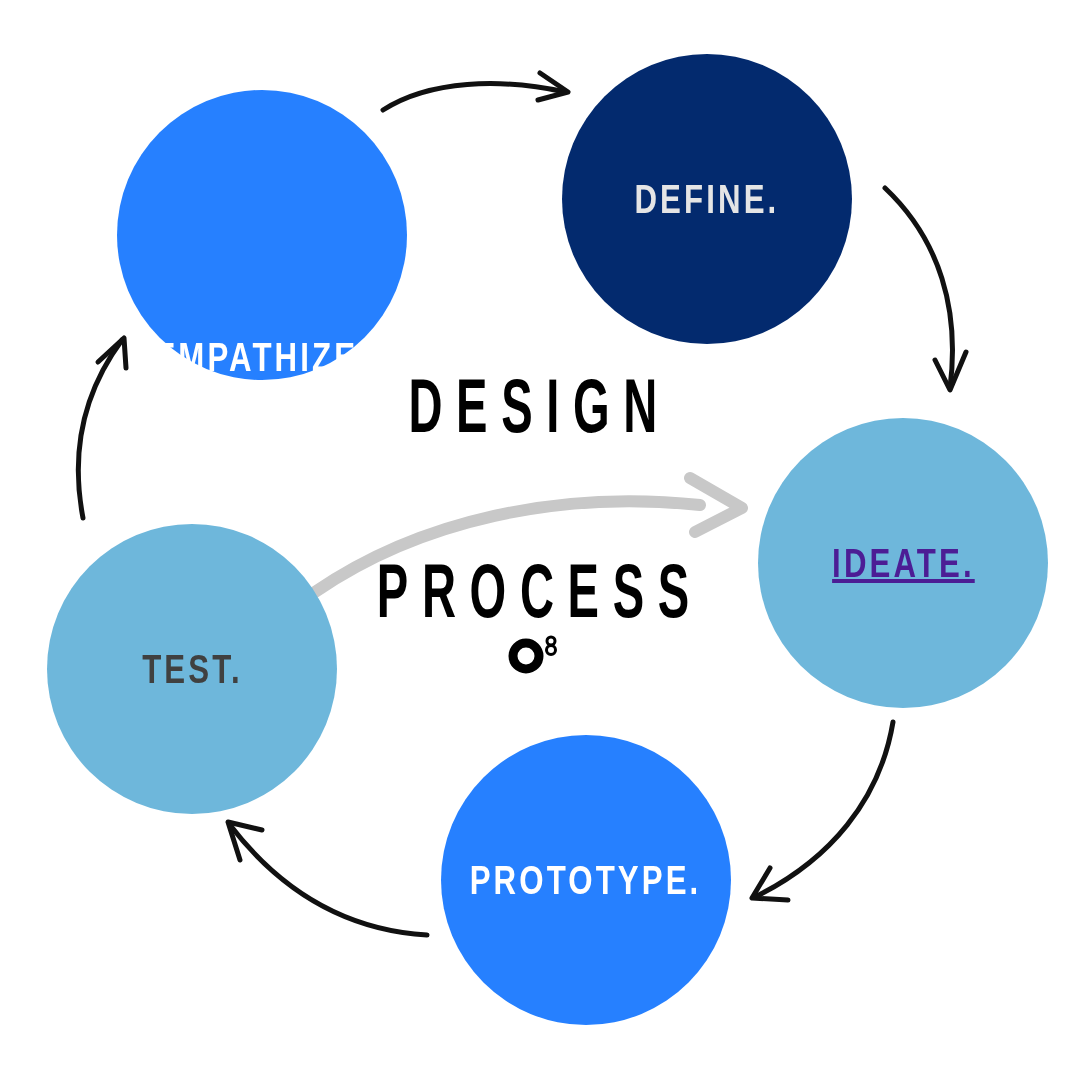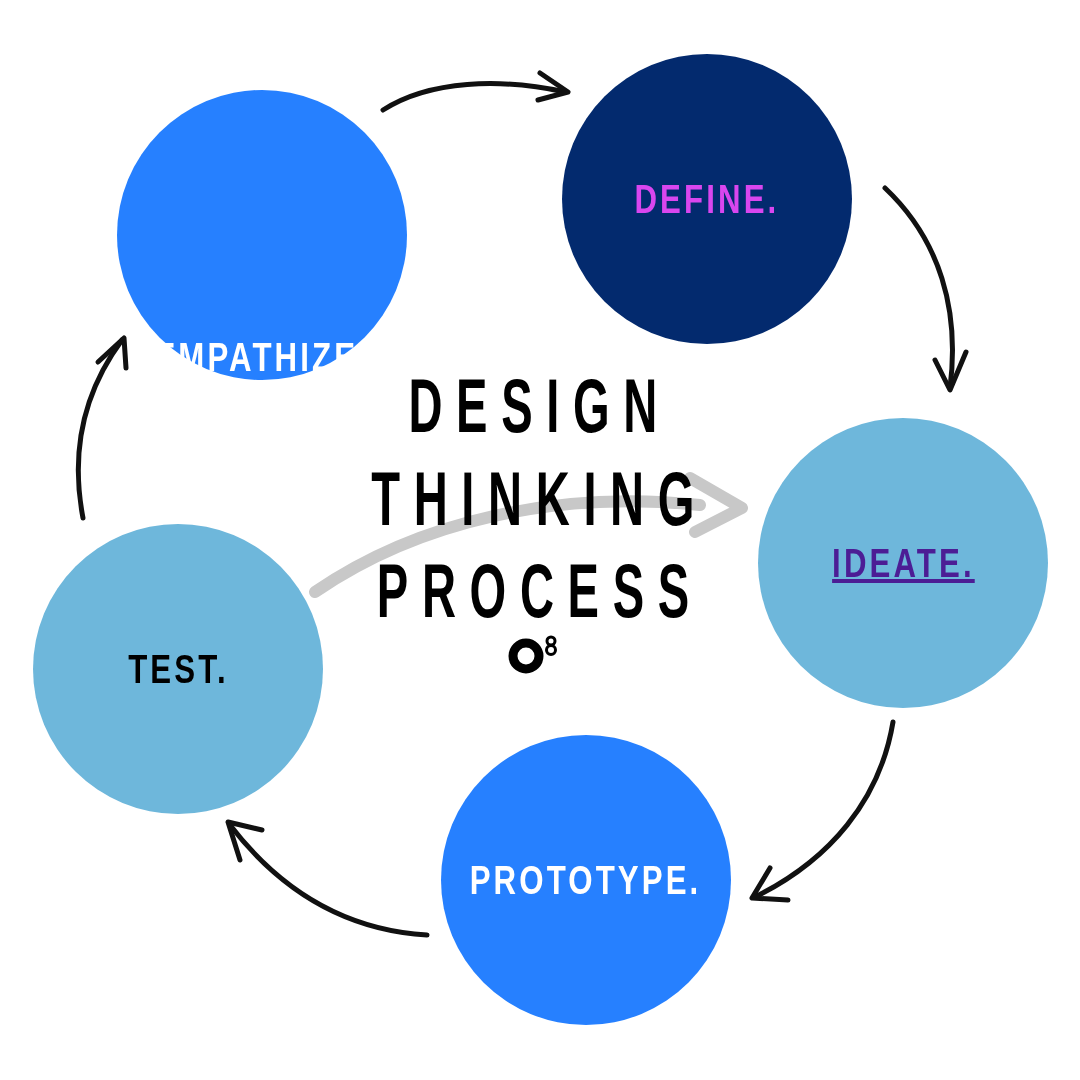--- a/index.html
+++ b/index.html
@@ -45,35 +45,34 @@
 
     <g>
       <path d="M83 518 C 70 450, 85 390, 122 340" stroke="#111" stroke-width="5" fill="none" stroke-linecap="round"></path>
       <path d="M98 362 L124 338 L126 368" stroke="#111" stroke-width="5" fill="none" stroke-linecap="round" stroke-linejoin="round"></path>
     </g>
   </svg>
 
   <div class="circle" style="left:117px; top:90px; width:290px; height:290px; background:#2680FF; color:#fff;align-items:flex-end;">
     <span>EMPATHIZE.</span>
   </div>
-  <div class="circle" style="left:562px; top:54px; width:290px; height:290px; background:#032A6E; color:#d946ef;">
+  <div class="circle" style="left:562px; top:54px; width:290px; height:290px; background:#032A6E; color:#e5e5e5;">
     <span>DEFINE.</span>
   </div>
   <div class="circle" style="left:758px; top:418px; width:290px; height:290px; background:#6EB7DB; color:#4c1d95;text-decoration:underline;">
     <span>IDEATE.</span>
   </div>
   <div class="circle" style="left:441px; top:735px; width:290px; height:290px; background:#2680FF; color:#ffffff;">
     <span>PROTOTYPE.</span>
   </div>
-  <div class="circle" style="left:33px; top:524px; width:290px; height:290px; background:#6EB7DB; color:#000000;">
+  <div class="circle" style="left:47px; top:524px; width:290px; height:290px; background:#6EB7DB; color:#404040;">
     <span>TEST.</span>
   </div>
 
   <div class="title-line" style="top:368px;"><span>DESIGN</span></div>
-  <div class="title-line" style="top:461px;"><span>THINKING</span></div>
   <div class="title-line" style="top:553px;"><span>PROCESS</span></div>
 
   <svg width="1080" height="1080" viewBox="0 0 1080 1080" style="pointer-events:none;">
     <circle cx="526" cy="656" r="13" stroke="#000" stroke-width="9" fill="none"></circle>
     <circle cx="551" cy="641" r="4" stroke="#000" stroke-width="3" fill="none"></circle>
     <circle cx="551" cy="650" r="4.5" stroke="#000" stroke-width="3" fill="none"></circle>
   </svg>
 </div>
 
 </body></html>

